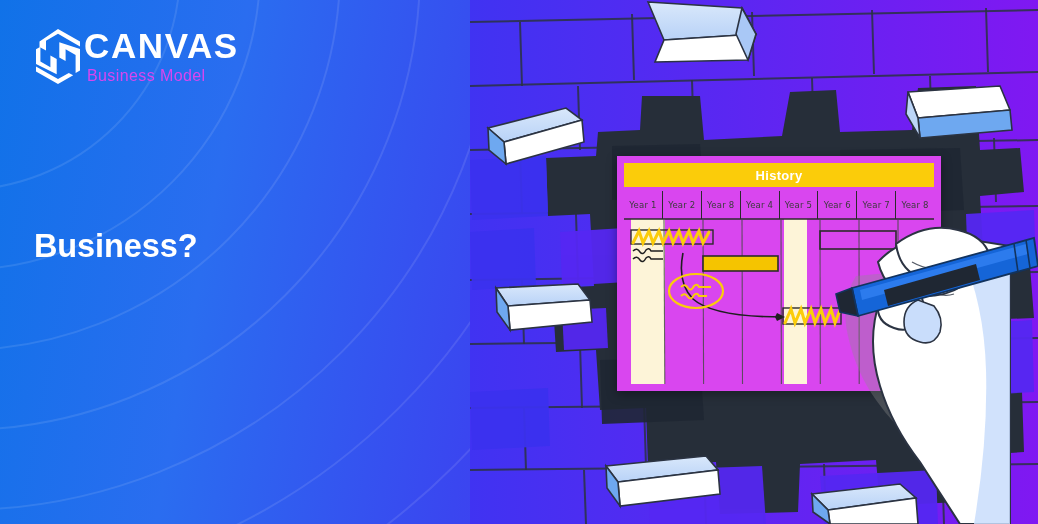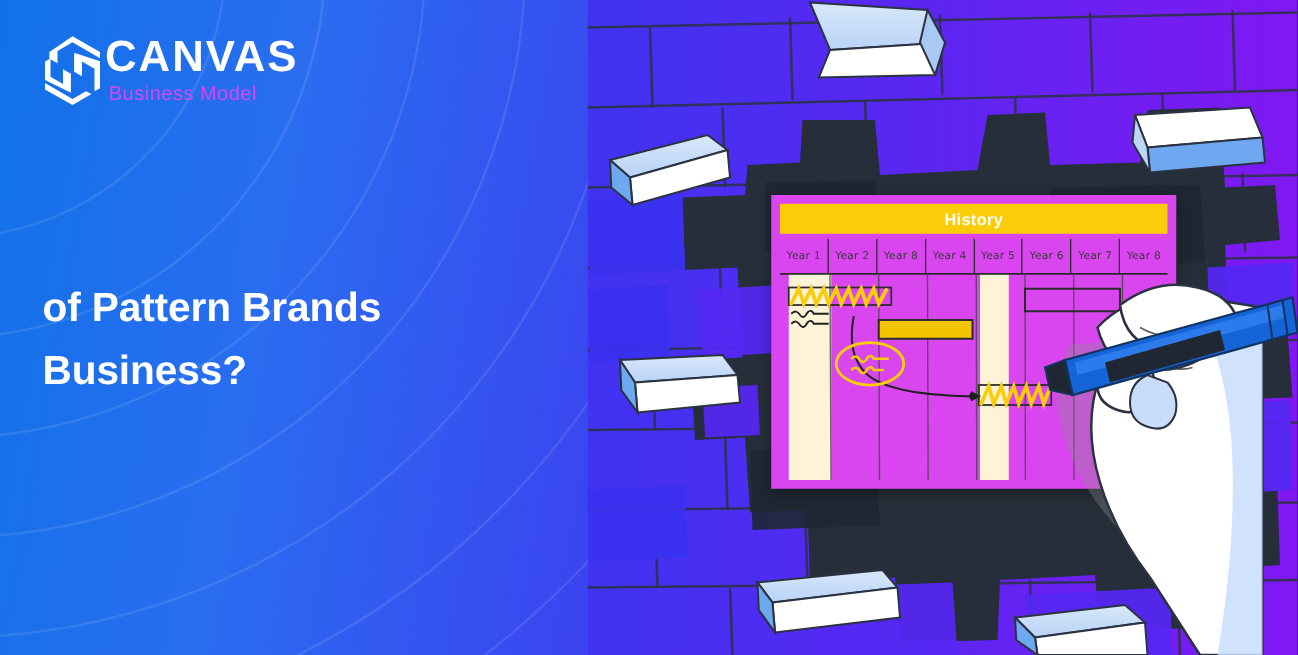--- a/index.html
+++ b/index.html
@@ -332,17 +332,16 @@
         <path d="M4 35.9 L4 21.2 L8.4 18.7 L8.4 33.4 L18.4 39.2 L18.4 27.4 L24.7 31 L24.7 46.2 Z"></path>
       </g>
     </svg>
     <div class="logo-text">
       <div class="logo-title">CANVAS</div>
       <div class="logo-sub">Business Model</div>
     </div>
   </div>
 
   <div class="headline">
-    <div>of Pattern Brands</div>
     <div>Business?</div>
   </div>
 
 </div>
 
 </body></html>

